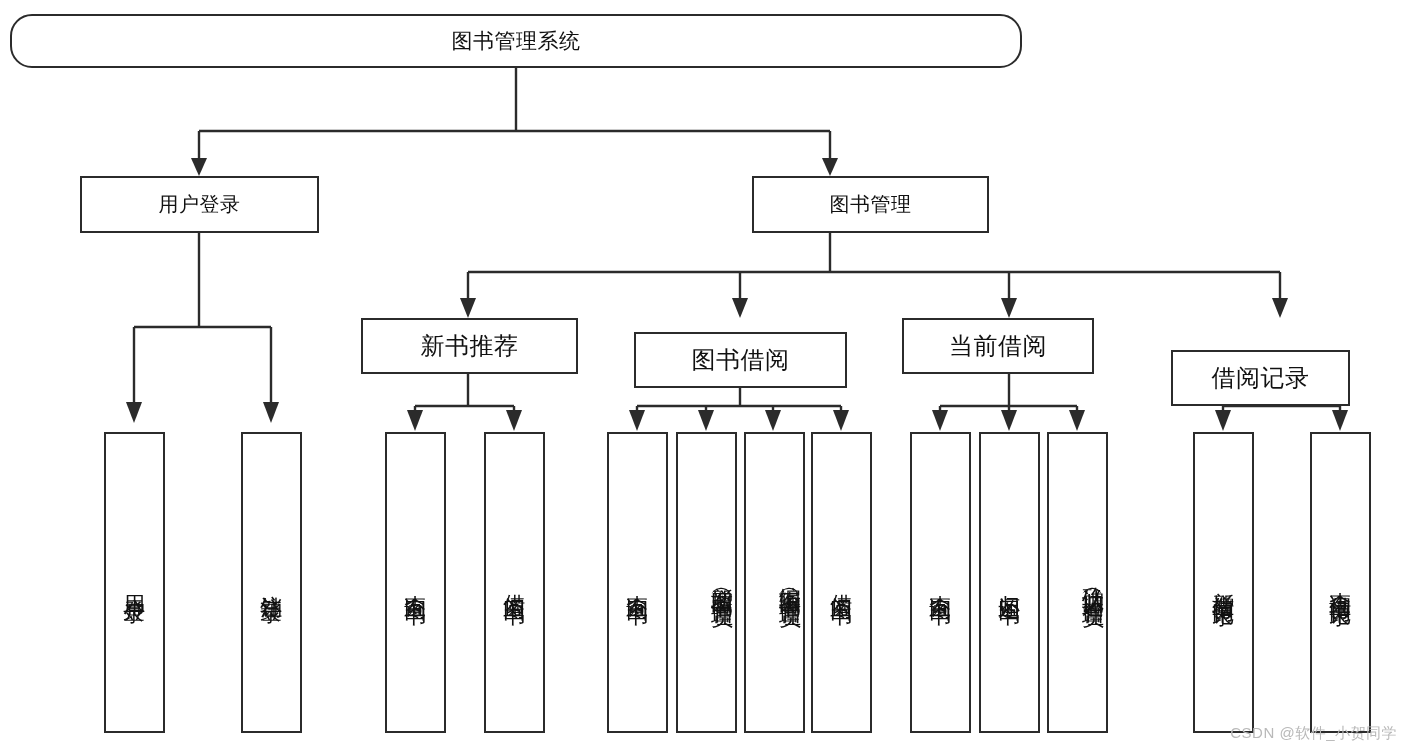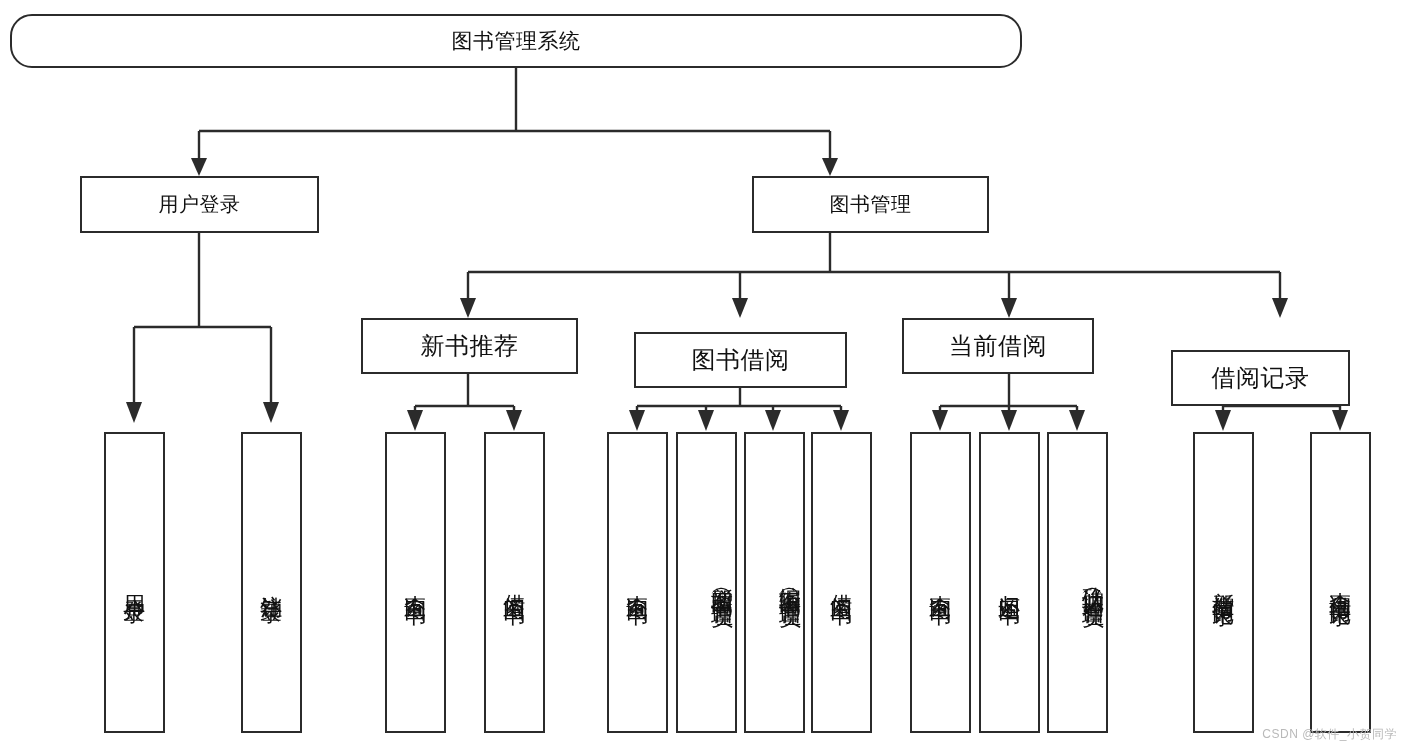--- a/index.html
+++ b/index.html
@@ -58,21 +58,21 @@
     stroke-width:2.4;
     fill:none;
   }
   #wires polygon{fill:#2b2b2b;}
 
   
   #watermark{
     position:absolute;
     right:8px;
     bottom:4px;
-    font-size:12px;
+    font-size:15px;
     color:#b9b9b9;
     letter-spacing:0.5px;
     white-space:nowrap;
     user-select:none;
   }
 </style>
 </head>
 <body>
 
 <div id="canvas">

